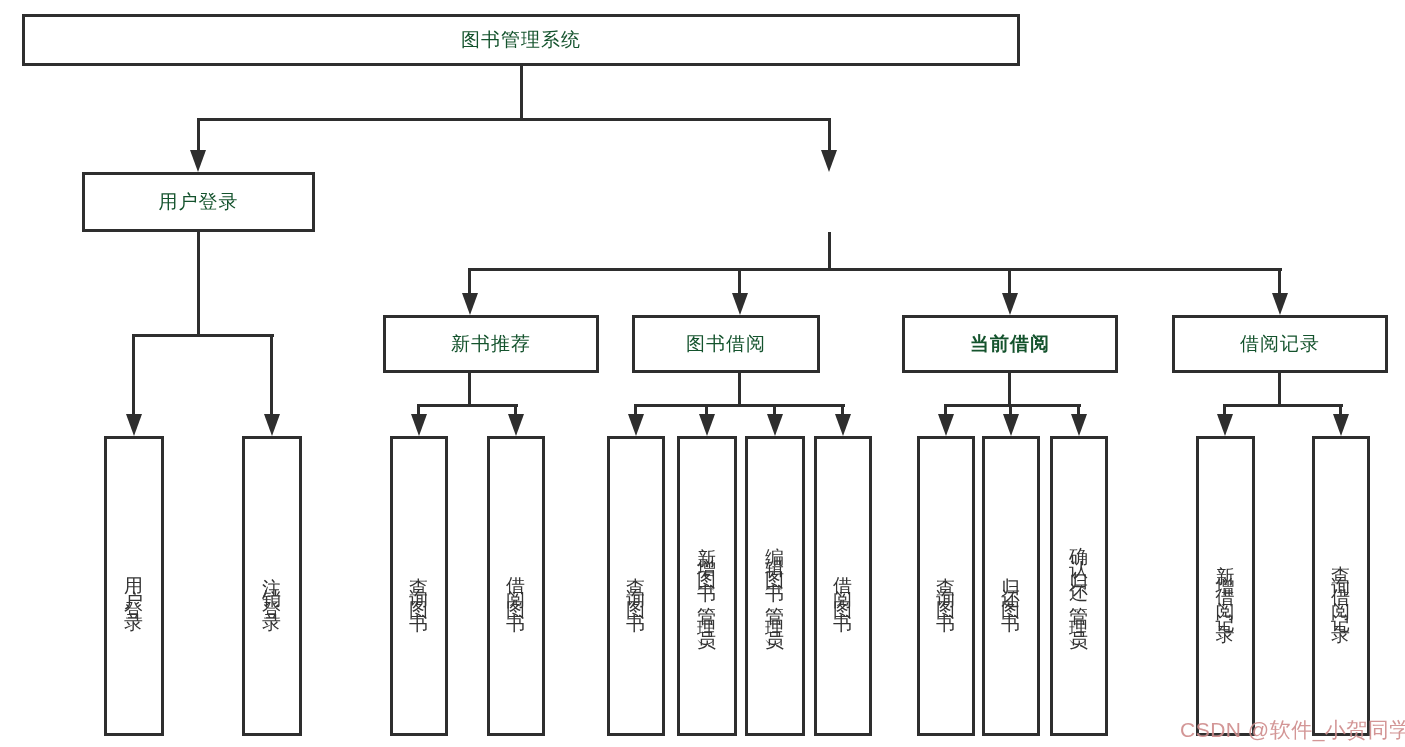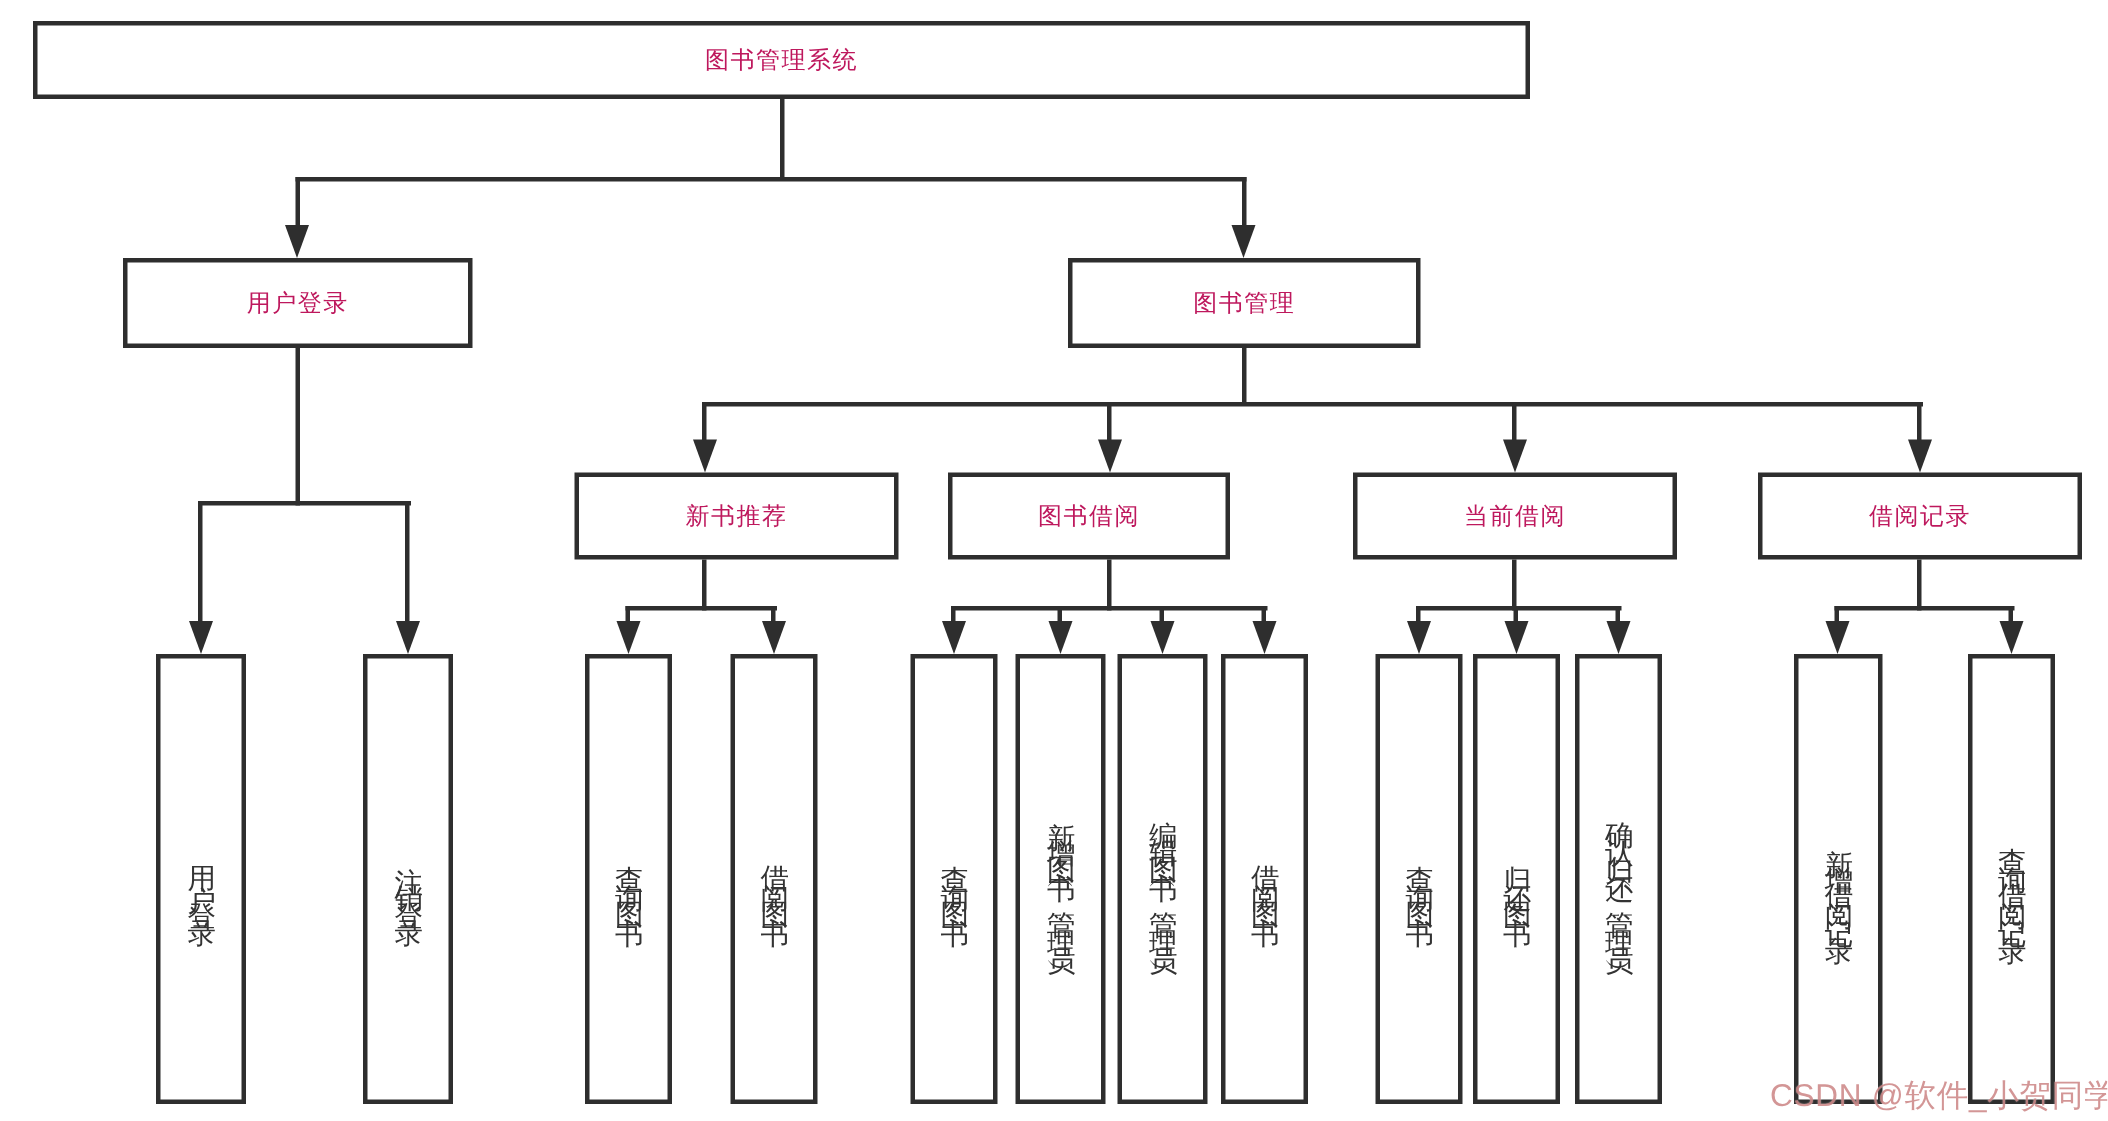--- a/index.html
+++ b/index.html
@@ -4,21 +4,21 @@
 <style>
   html,body{margin:0;padding:0;background:#ffffff;}
   .canvas{
     position:relative;width:1405px;height:747px;background:#ffffff;overflow:hidden;
     font-family:"Liberation Sans",sans-serif;
   }
   .node{
     position:absolute;box-sizing:border-box;border:3px solid #2e2e2e;background:#ffffff;
     display:flex;align-items:center;justify-content:center;
   }
-  .node .label{font-size:16px;color:#be185d;letter-spacing:1px;white-space:nowrap;}
+  .node .label{font-size:19px;color:#14532d;letter-spacing:1px;white-space:nowrap;}
   .leaf .vlabel{
     writing-mode:vertical-rl;text-orientation:mixed;
     font-size:19px;color:#333333;letter-spacing:12px;line-height:1;
   }
   .hline,.vline{position:absolute;background:#2e2e2e;}
   .arrowhead{
     position:absolute;width:0;height:0;
     border-left:8px solid transparent;border-right:8px solid transparent;
     border-top:22px solid #2e2e2e;
   }
@@ -33,31 +33,28 @@
 
 <div class="canvas">
 
   <div class="node" style="left:22px;top:14px;width:998px;height:52px;">
     <span class="label">图书管理系统</span>
   </div>
 
   <div class="node" style="left:82px;top:172px;width:233px;height:60px;">
     <span class="label">用户登录</span>
   </div>
-  <div class="node" style="left:712px;top:172px;width:235px;height:60px;">
-    <span class="label">图书管理</span>
-  </div>
 
   <div class="node" style="left:362px;top:315px;width:216px;height:58px;margin-left:21px;">
     <span class="label">新书推荐</span>
   </div>
   <div class="node" style="left:632px;top:315px;width:188px;height:58px;">
     <span class="label">图书借阅</span>
   </div>
-  <div class="node" style="left:902px;top:315px;width:216px;height:58px;">
+  <div class="node" style="left:902px;top:315px;width:216px;height:58px;font-weight:bold;">
     <span class="label">当前借阅</span>
   </div>
   <div class="node" style="left:1172px;top:315px;width:216px;height:58px;">
     <span class="label">借阅记录</span>
   </div>
 
   <div class="node leaf" style="left:104px;top:436px;width:60px;height:300px;">
     <span class="vlabel">用户登录</span>
   </div>
   <div class="node leaf" style="left:242px;top:436px;width:60px;height:300px;">

